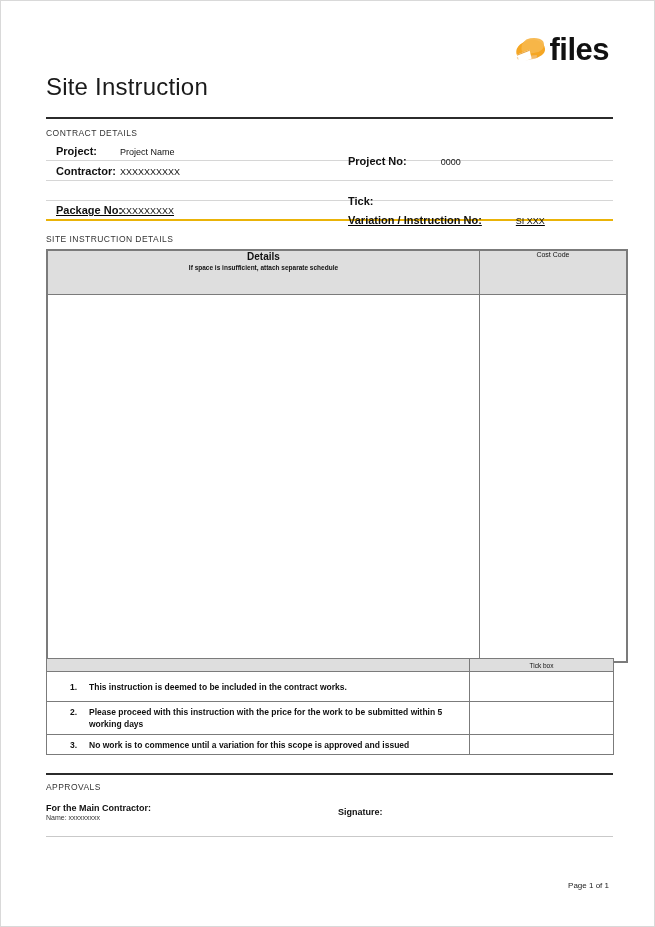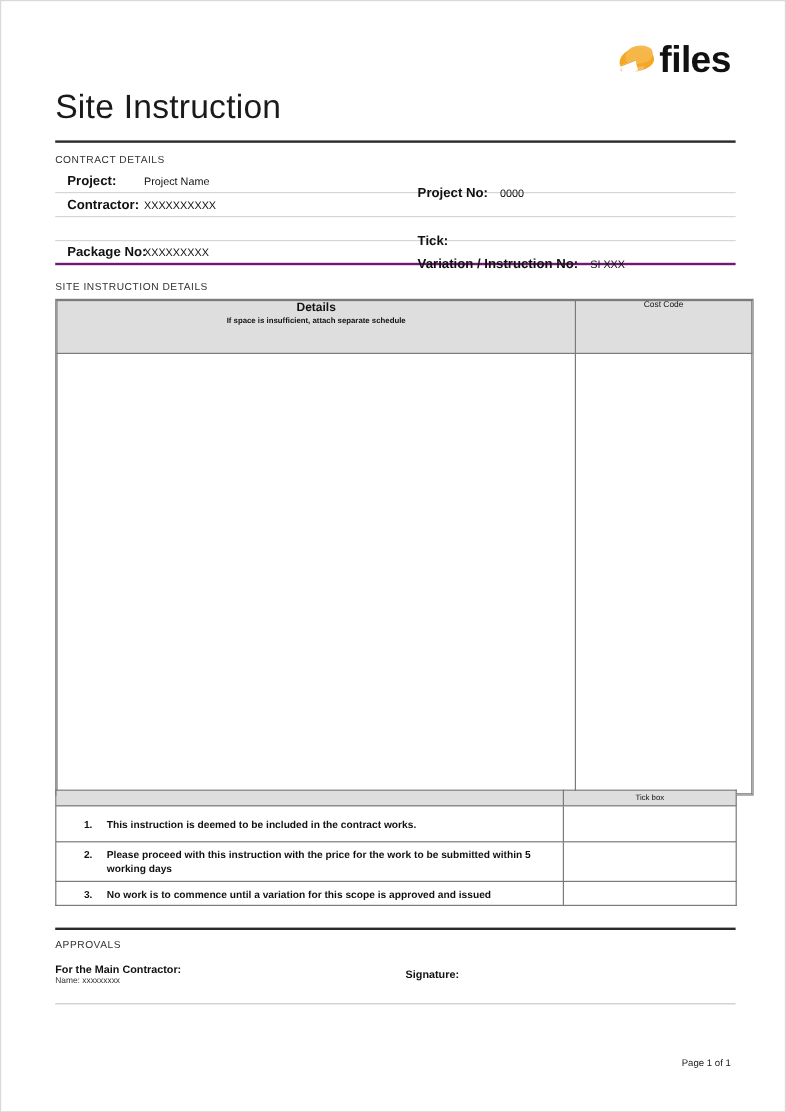--- a/index.html
+++ b/index.html
@@ -77,21 +77,21 @@
     letter-spacing: -0.5px;
     line-height: 30px;
     color: #111;
   }
 
   
   .doc-title {
     position: absolute;
     left: 45px;
     top: 72px;
-    font-size: 28px;
+    font-size: 24px;
     font-weight: 400;
     letter-spacing: 0.2px;
     color: #1a1a1a;
   }
 
   .rule-thick {
     position: absolute;
     left: 45px;
     width: 567px;
     height: 0;
@@ -113,39 +113,39 @@
     left: 45px;
     top: 140px;
     width: 567px;
   }
   .cd-row {
     display: flex;
     align-items: center;
     height: 20px;
     border-bottom: 1px solid #d6d6d6;
   }
-  .cd-row.last { border-bottom: 2px solid #701a75; }
+  .cd-row.last { border-bottom: 2px solid #eab308; text-decoration: underline; }
   .cd-left { width: 292px; display: flex; align-items: baseline; }
   .cd-right { flex: 1; display: flex; align-items: baseline; }
   .cd-key {
     font-size: 11px;
     font-weight: bold;
     color: #111;
     white-space: nowrap;
     padding-left: 10px;
   }
   .cd-key.w1 { width: 74px; }
   .cd-key.w2 { width: auto; margin-right: 6px; margin-top: 20px; }
   .cd-val {
     font-size: 9px;
     font-weight: normal;
     color: #111;
     white-space: nowrap;
   }
-  .cd-right .cd-val { margin-left: 4px; }
+  .cd-right .cd-val { margin-left: 28px; }
 
   
   .tbl {
     position: absolute;
     left: 45px;
     top: 248px;
     width: 582px;
     border: 1px solid #7b7b7b;
     border-collapse: collapse;
   }

